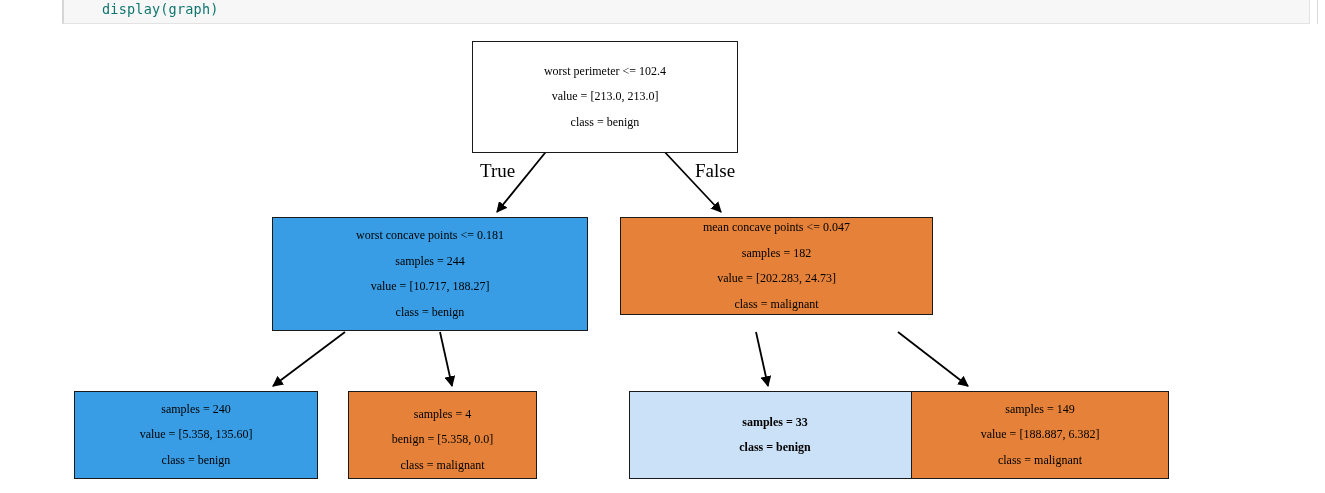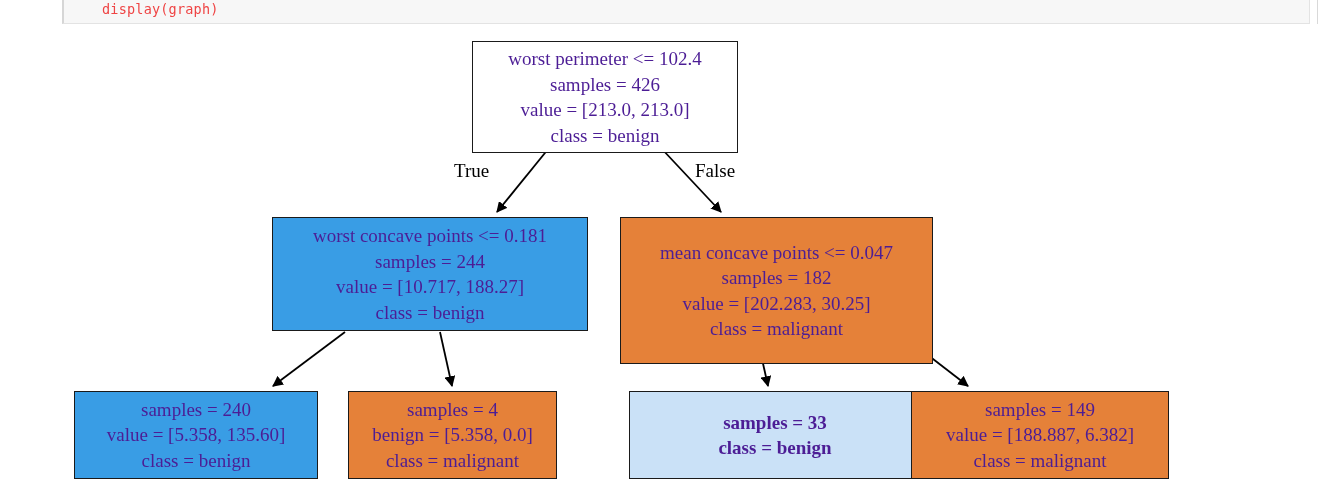--- a/index.html
+++ b/index.html
@@ -26,21 +26,21 @@
     border: 1px solid #e3e3e3;
     border-left: 2px solid #d6d6d6;
     box-sizing: border-box;
   }
   #code-line {
     position: absolute;
     left: 38px;
     top: 8px;
     font-family: "DejaVu Sans Mono", monospace;
     font-size: 13.5px;
-    color: #ef4444;
+    color: #0f766e;
     white-space: pre;
     letter-spacing: 0.2px;
   }
   #right-gutter {
     position: absolute;
     left: 1317px;
     top: -8px;
     width: 1px;
     height: 32px;
     background: #d9d9d9;
@@ -53,23 +53,23 @@
     top: 0;
     width: 1325px;
     height: 493px;
   }
 
   
   .node {
     position: absolute;
     box-sizing: border-box;
     border: 1.6px solid #1a1a1a;
-    color: #4c1d95;
+    color: #000000;
     font-family: "Liberation Serif", serif;
-    font-size: 19px;
+    font-size: 12px;
     line-height: 25.5px;
     text-align: center;
     display: flex;
     flex-direction: column;
     justify-content: center;
     align-items: center;
     white-space: nowrap;
   }
   .node .row { display: block; }
 
@@ -102,51 +102,50 @@
 
   <line x1="345" y1="332" x2="273" y2="386" stroke="#000000" stroke-width="1.8" marker-end="url(#arrow)"></line>
 
   <line x1="440" y1="332" x2="452" y2="386" stroke="#000000" stroke-width="1.8" marker-end="url(#arrow)"></line>
 
   <line x1="756" y1="332" x2="768" y2="386" stroke="#000000" stroke-width="1.8" marker-end="url(#arrow)"></line>
 
   <line x1="898" y1="332" x2="968" y2="386" stroke="#000000" stroke-width="1.8" marker-end="url(#arrow)"></line>
 </svg>
 
-<div class="edge-label" style="left:454px; top:160px;">True</div>
+<div class="edge-label" style="left:480px; top:160px;">True</div>
 <div class="edge-label" style="left:695px; top:160px;text-align:center;">False</div>
 
 <div class="node" id="node-root" style="left:472px; top:41px; width:266px; height:112px; background:#ffffff;">
   <span class="row">worst perimeter &lt;= 102.4</span>
-  <span class="row">samples = 426</span>
   <span class="row">value = [213.0, 213.0]</span>
   <span class="row">class = benign</span>
 </div>
 
 <div class="node" id="node-left" style="left:272px; top:217px; width:316px; height:114px; background:#399de5;">
   <span class="row">worst concave points &lt;= 0.181</span>
   <span class="row">samples = 244</span>
   <span class="row">value = [10.717, 188.27]</span>
   <span class="row">class = benign</span>
 </div>
 
-<div class="node" id="node-right" style="left:620px; top:217px; width:313px; height:147px; background:#e58139;">
+<div class="node" id="node-right" style="left:620px; top:217px; width:313px; height:98px; background:#e58139;">
   <span class="row">mean concave points &lt;= 0.047</span>
   <span class="row">samples = 182</span>
-  <span class="row">value = [202.283, 30.25]</span>
+  <span class="row">value = [202.283, 24.73]</span>
   <span class="row">class = malignant</span>
 </div>
 
 <div class="node" id="node-leaf1" style="left:74px; top:391px; width:244px; height:88px; background:#399de5;text-align:center;">
   <span class="row">samples = 240</span>
   <span class="row">value = [5.358, 135.60]</span>
   <span class="row">class = benign</span>
 </div>
 
-<div class="node" id="node-leaf2" style="left:348px; top:391px; width:209px; height:88px; background:#e58139;">
+<div class="node" id="node-leaf2" style="left:348px; top:391px; width:189px; height:88px; background:#e58139;justify-content:flex-end;">
   <span class="row">samples = 4</span>
   <span class="row">benign = [5.358, 0.0]</span>
   <span class="row">class = malignant</span>
 </div>
 
 <div class="node" id="node-leaf3" style="left:629px; top:391px; width:292px; height:88px; background:#cae1f7;font-weight:bold;">
   <span class="row">samples = 33</span>
   <span class="row">class = benign</span>
 </div>
 

